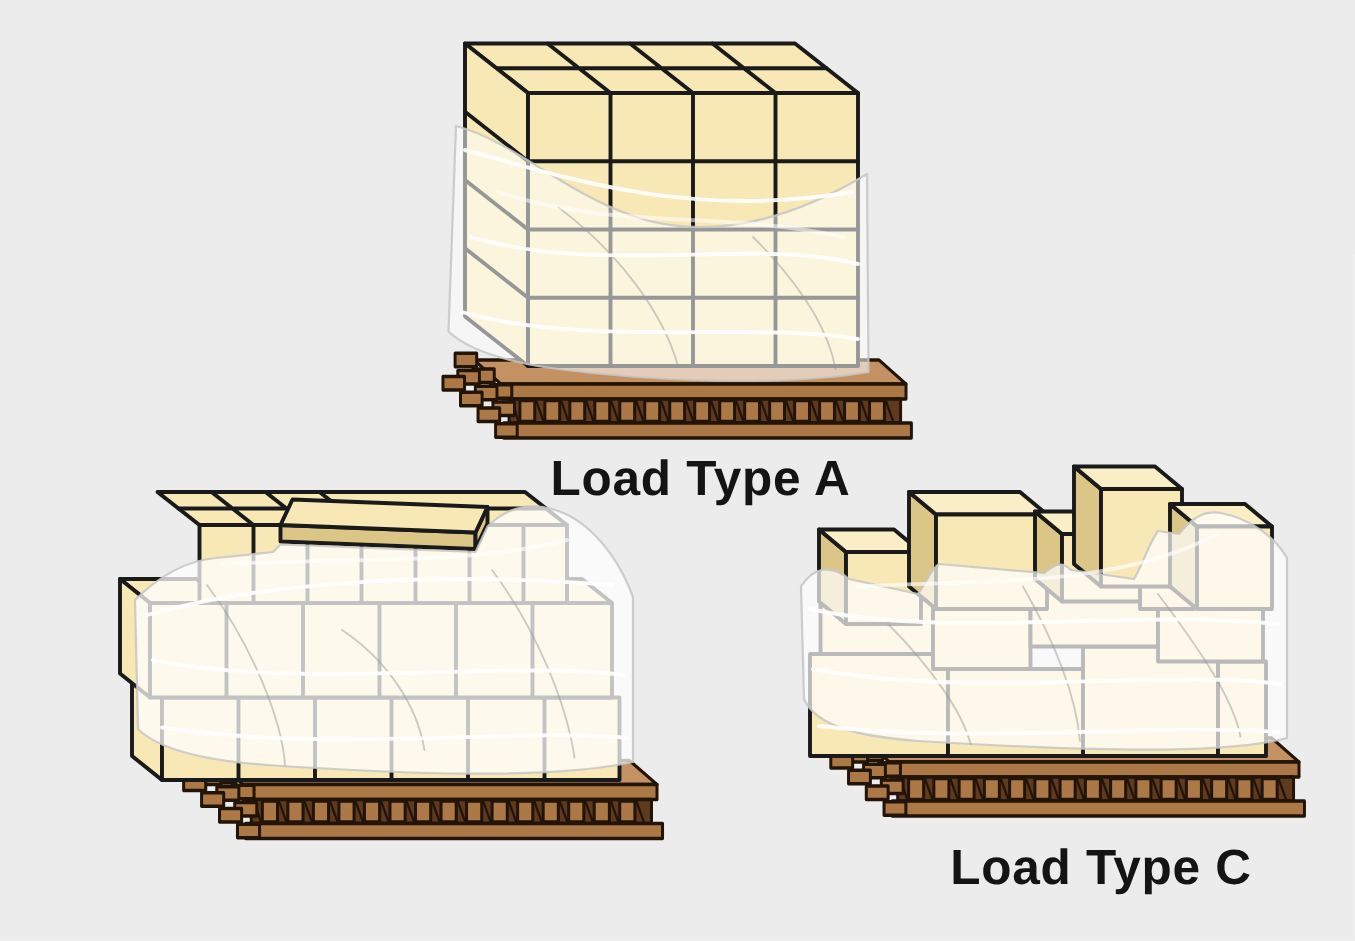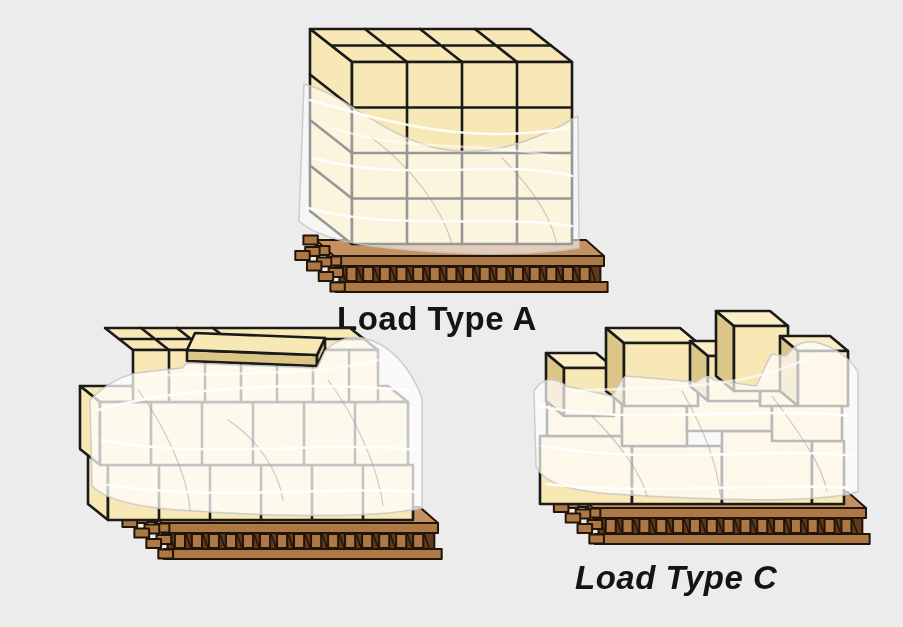--- a/index.html
+++ b/index.html
@@ -10,29 +10,29 @@
     overflow:hidden;
     font-family:"Liberation Sans",sans-serif;
   }
   .load-svg{position:absolute;overflow:visible;}
   .svg-a{left:272px;top:8px;}
   .svg-b{left:78px;top:320px;}
   .svg-c{left:512px;top:296px;}
   .load-label{
     position:absolute;
     width:260px;
-    text-align:left;
+    text-align:center;
     font-weight:700;
     font-size:33px;
     letter-spacing:.5px;
     color:var(--label-color,#141414);
   }
   .label-a{left:337px;top:300px;}
   .label-b{left:170px;top:564px;}
-  .label-c{left:575px;top:559px;font-style:italic;}
+  .label-c{left:604px;top:559px;}
 
   .box{fill:var(--box-fill,#F8E8B6);stroke:var(--box-outline,#1a1a1a);stroke-width:2.6;stroke-linejoin:round;}
   .boxtop{fill:var(--box-top,#FAEEC6);stroke:var(--box-outline,#1a1a1a);stroke-width:2.6;stroke-linejoin:round;}
   .boxside{fill:var(--box-side,#DCC687);stroke:var(--box-outline,#1a1a1a);stroke-width:2.6;stroke-linejoin:round;}
   .gridline{fill:none;stroke:var(--box-outline,#1a1a1a);stroke-width:2.6;stroke-linecap:round;}
   .pal-light{fill:var(--pallet-light,#C49162);stroke:var(--pallet-outline,#221407);stroke-width:2.2;stroke-linejoin:round;}
   .pal-mid{fill:var(--pallet-mid,#AC7845);stroke:var(--pallet-outline,#221407);stroke-width:2.2;stroke-linejoin:round;}
   .pal-dark{fill:var(--pallet-dark,#5F3A1E);stroke:var(--pallet-outline,#221407);stroke-width:2.2;stroke-linejoin:round;}
   .hatch{fill:none;stroke:var(--pallet-outline,#221407);stroke-width:1.6;}
   .wrap{fill:var(--wrap-white,#fff);stroke:#c6c6c6;stroke-width:1.5;stroke-opacity:.85;stroke-linejoin:round;}

